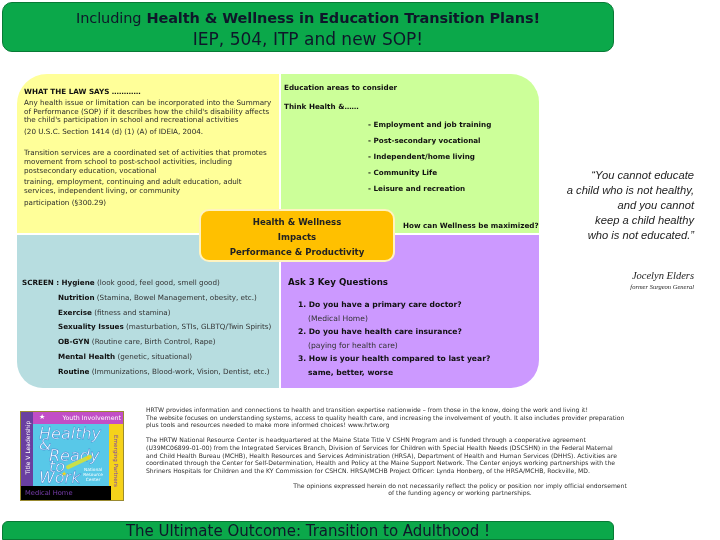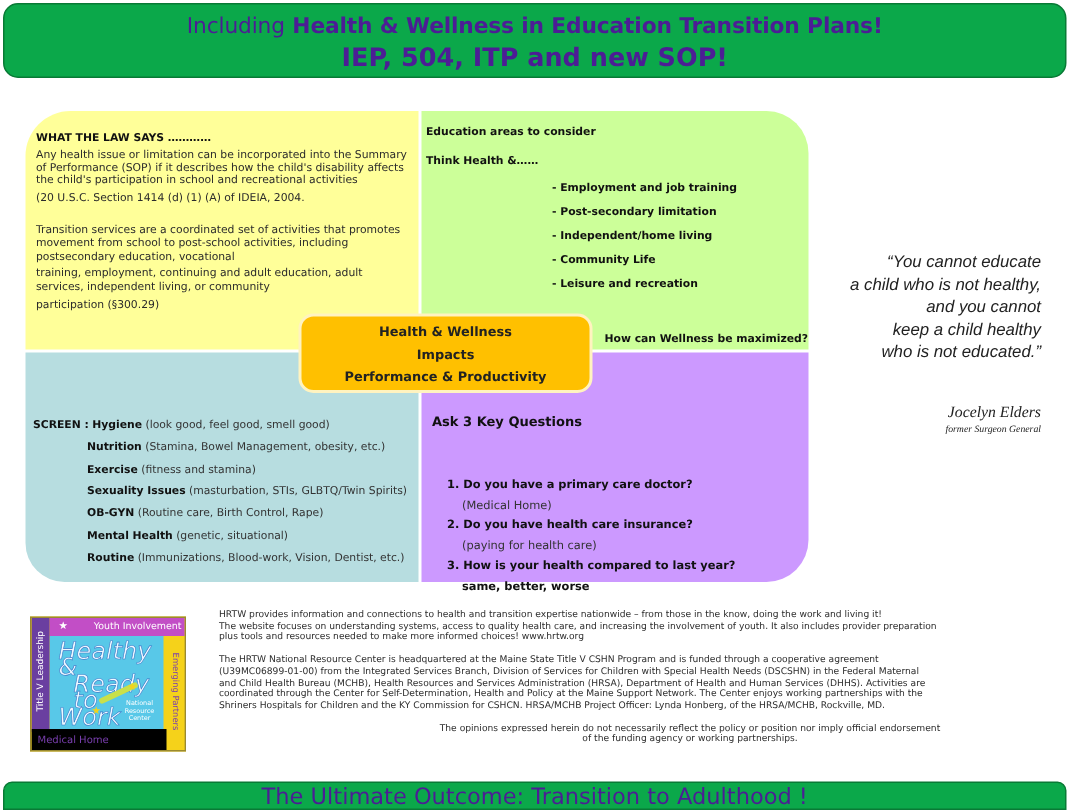--- a/index.html
+++ b/index.html
@@ -1,27 +1,27 @@
 <!DOCTYPE html>
 <html><head>
 <meta charset="utf-8">
 <style>
   * { box-sizing: border-box; margin: 0; padding: 0; }
   html, body { width: 720px; height: 540px; background: #ffffff; overflow: hidden; }
   body { position: relative; font-family: "DejaVu Sans", sans-serif; color: #1a1a1a; }
 
   .banner {
-    position: absolute; left: 2px; width: 709px;
-    background: #0ba84a; color: #4c1d95; text-align: center;
+    position: absolute; left: 2px; width: 612px;
+    background: #0ba84a; color: #0f172a; text-align: center;
     border: 1px solid #087a35;
   }
   .banner.top { top: 2px; height: 50px; border-radius: 10px; padding-top: 5px; }
   .banner.top .line1 { font-size: 14.5px; font-weight: bold; line-height: 20px; letter-spacing: -0.1px; }
   .banner.top .line1 .light { font-weight: normal; }
-  .banner.top .line2 { font-size: 17px; line-height: 22px; font-weight: bold; }
+  .banner.top .line2 { font-size: 17px; line-height: 22px; font-weight: normal; }
   .banner.bottom { top: 521px; height: 19px; border-radius: 6px 6px 0 0; font-size: 15px; line-height: 19px; }
 
   .quad { position: absolute; }
   .q-tl { left: 17px; top: 74px; width: 262px; height: 159px; background: #ffff99; border-radius: 30px 0 0 0; }
   .q-tr { left: 281px; top: 74px; width: 258px; height: 159px; background: #ccff99; border-radius: 0 28px 0 0; }
   .q-bl { left: 17px; top: 235px; width: 262px; height: 153px; background: #b7dde0; border-radius: 0 0 0 26px; }
   .q-br { left: 281px; top: 235px; width: 258px; height: 153px; background: #cc99ff; border-radius: 0 0 28px 0; }
 
   .law { position: absolute; left: 24px; top: 88px; width: 250px; font-size: 7.2px; line-height: 8.8px; color: #2b2b2b; }
   .law .title { font-weight: bold; color: #111; margin-bottom: 2px; }
@@ -41,21 +41,21 @@
   }
   .center-box div { line-height: 15px; }
 
   .screen { position: absolute; left: 22px; top: 276px; width: 256px; font-size: 7.2px; line-height: 14.8px; color: #333; }
   .screen .row { white-space: nowrap; }
   .screen .lead { font-weight: bold; color: #111; }
   .screen .ind { padding-left: 36px; }
   .screen b { color: #111; }
 
   .ask { position: absolute; left: 288px; top: 277px; width: 248px; color: #111; }
-  .ask .title { font-size: 8.7px; font-weight: bold; margin-bottom: 29px; }
+  .ask .title { font-size: 8.7px; font-weight: bold; margin-bottom: 11px; }
   .ask ol { list-style: none; margin-left: 10px; font-size: 7.6px; }
   .ask .q { font-weight: bold; line-height: 13.5px; }
   .ask .sub { padding-left: 10px; line-height: 13.5px; color: #333; }
   .ask .sub.bold { font-weight: bold; color: #111; }
 
   .quote { position: absolute; left: 548px; top: 168px; width: 146px; text-align: right; font-family: Liberation Sans, sans-serif; font-style: italic; color: #222; font-size: 11.2px; line-height: 15px; }
   .author { position: absolute; left: 548px; top: 269px; width: 146px; text-align: right; font-family: "Liberation Serif", serif; font-style: italic; color: #222; }
   .author .name { font-size: 10.5px; line-height: 13px; }
   .author .role { font-size: 6.5px; line-height: 9px; }
 
@@ -101,21 +101,21 @@
   <p>Transition services are a coordinated set of activities that promotes movement from school to post-school activities, including postsecondary education, vocational</p>
   <p>training, employment, continuing and adult education, adult services, independent living, or community</p>
   <p>participation (§300.29)</p>
 </div>
 
 <div class="edu">
   <div class="head">Education  areas to consider</div>
   <div class="head">Think Health &amp;……</div>
   <ul>
     <li>- Employment and job training</li>
-    <li>- Post-secondary limitation</li>
+    <li>- Post-secondary vocational</li>
     <li>- Independent/home living</li>
     <li>- Community Life</li>
     <li>- Leisure and recreation</li>
   </ul>
   <div class="how">How can Wellness be maximized?</div>
 </div>
 
 <div class="center-box">
   <div>Health &amp; Wellness</div>
   <div>Impacts</div>

